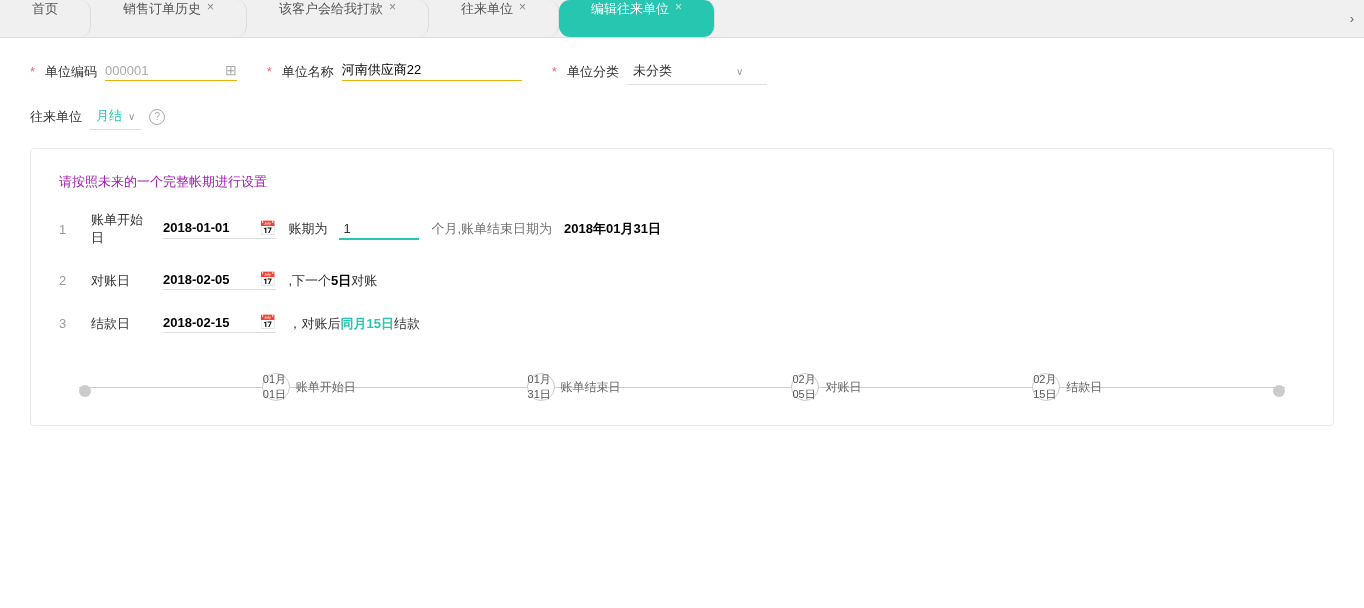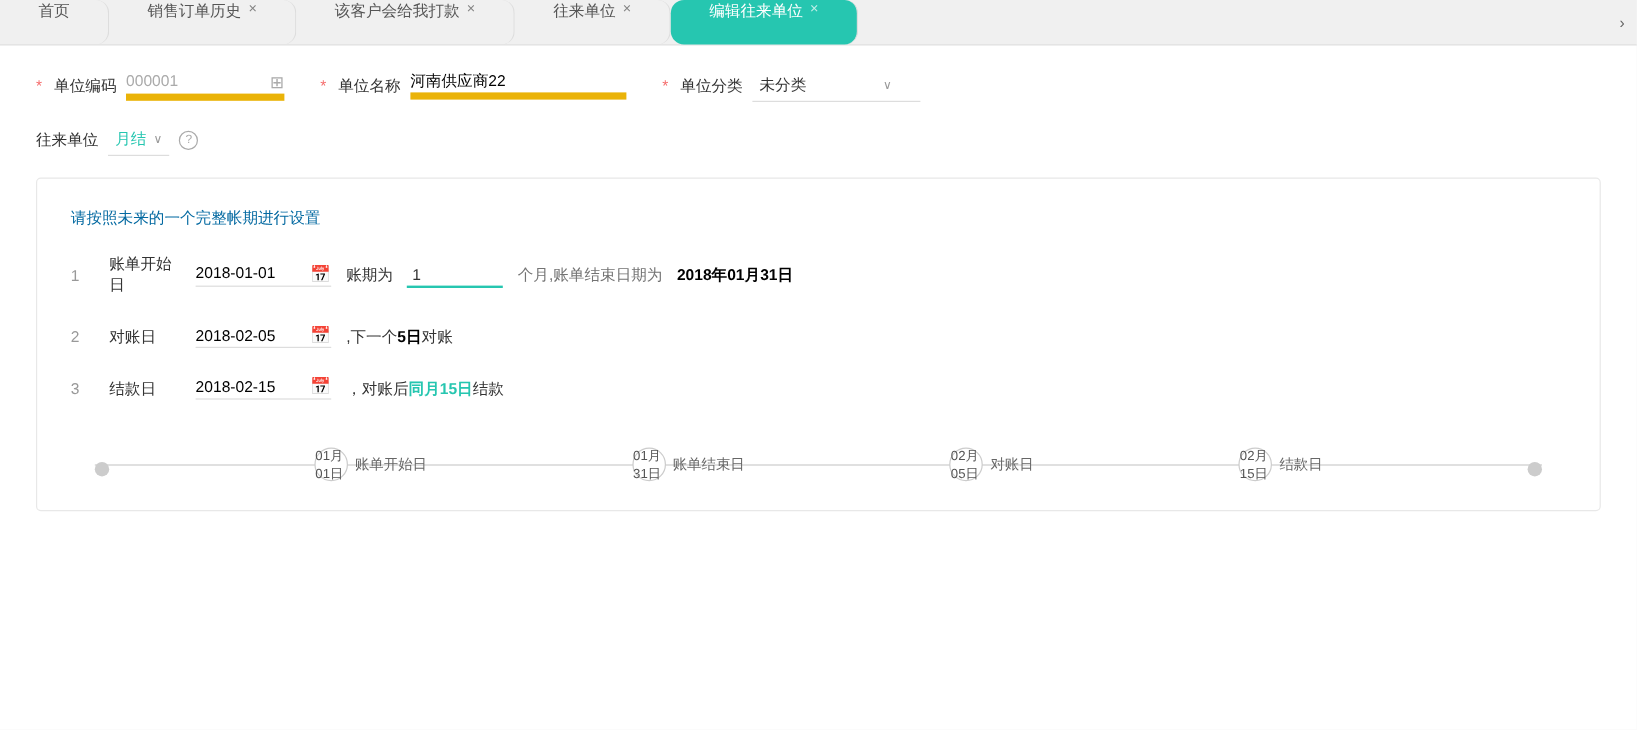--- a/index.html
+++ b/index.html
@@ -101,21 +101,21 @@
     .radio-circle.checked::after {
       content: '';
       width: 6px;
       height: 6px;
       border-radius: 50%;
       background: #26c6b0;
     }
     .input-with-icon {
       display: flex;
       align-items: center;
-      border-bottom: 6px solid #eab308;
+      border-bottom: 1px solid #eab308;
       padding-bottom: 2px;
     }
     .input-with-icon input {
       border: none;
       outline: none;
       font-size: 13px;
       background: transparent;
       width: 140px;
     }
     .input-icon {
@@ -159,21 +159,21 @@
     
     .card {
       border: 1px solid #e8e8e8;
       border-radius: 4px;
       padding: 24px 28px;
       margin-bottom: 16px;
     }
 
     .card-title {
       font-size: 13px;
-      color: #0369a1;
+      color: #a21caf;
       margin-bottom: 20px;
     }
 
     
     .setting-row {
       display: flex;
       align-items: center;
       margin-bottom: 24px;
       gap: 12px;
     }
@@ -195,20 +195,21 @@
       border-bottom: 1px solid #ddd;
       padding-bottom: 2px;
       gap: 6px;
     }
     .date-input-wrap input {
       border: none;
       outline: none;
       font-size: 13px;
       width: 90px;
       background: transparent;
+      font-weight: bold;
     }
     .calendar-icon {
       color: #aaa;
       cursor: pointer;
       font-size: 14px;
     }
 
     .period-input {
       border: none;
       border-bottom: 2px solid #26c6b0;

